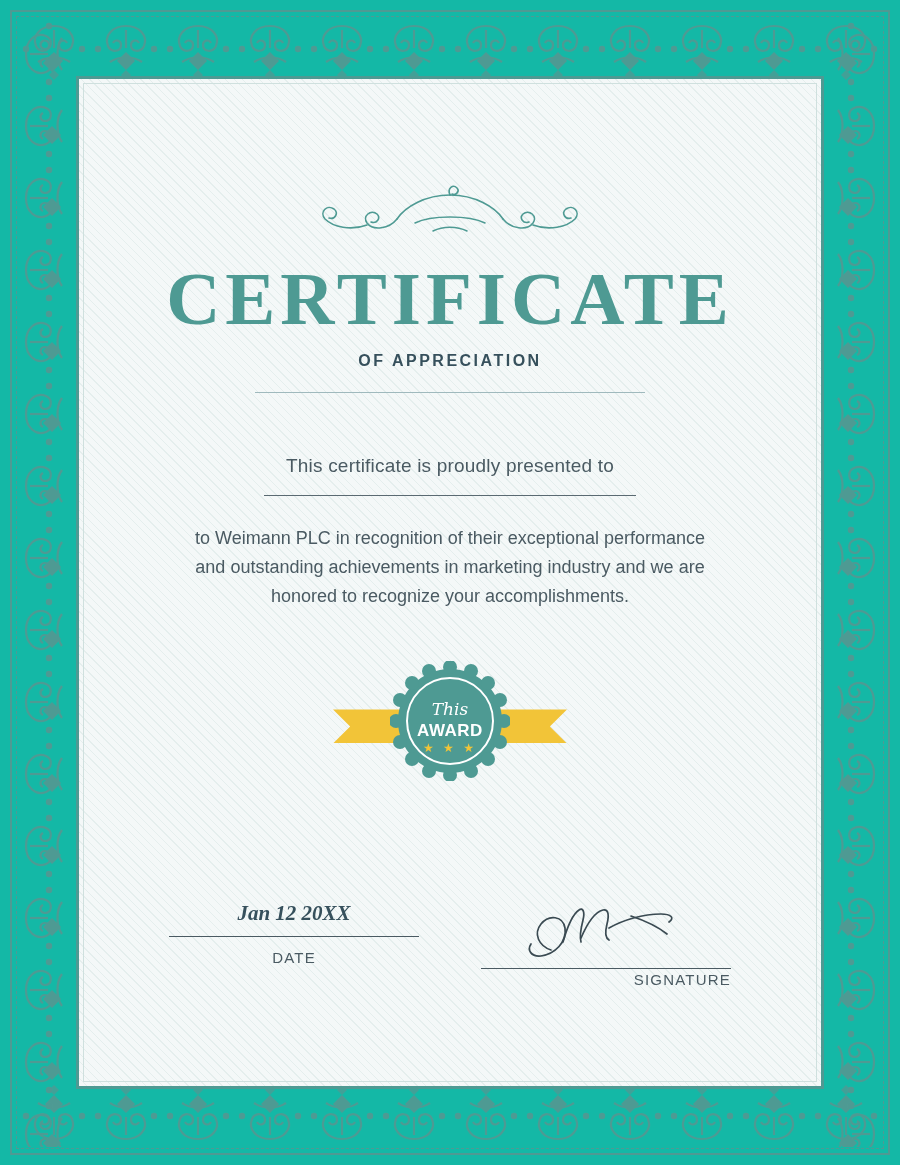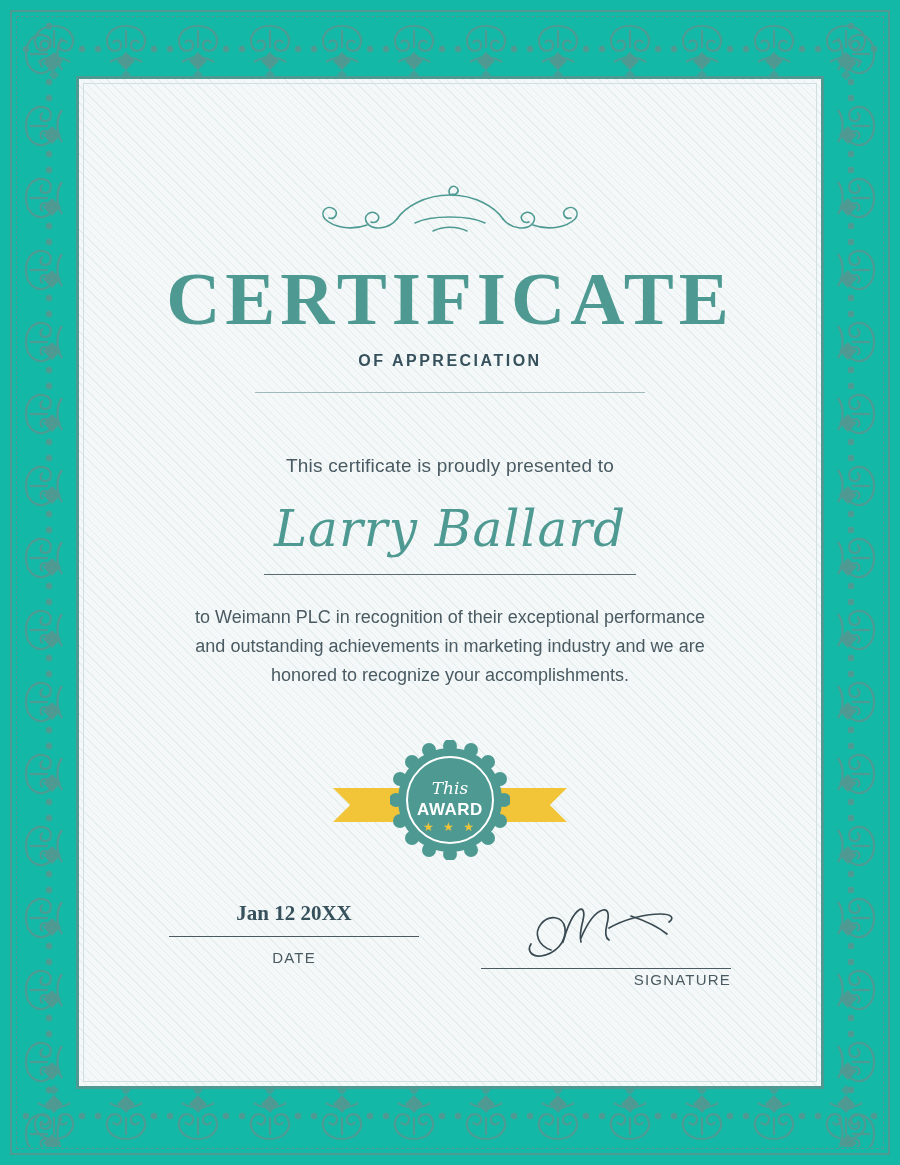--- a/index.html
+++ b/index.html
@@ -226,20 +226,21 @@
   .footer-left  { left: 30px;  top: 0; }
   .footer-right { right: 30px; top: 0; }
 
   .date-value {
     font-family: "Liberation Serif", serif;
     font-weight: bold;
     font-size: 21px;
     color: #36505c;
     height: 30px;
     line-height: 30px;
+    font-style: italic;
   }
   .footer-rule {
     width: 100%;
     height: 1px;
     background: #4a5a62;
     margin-top: 8px;
   }
   .footer-caption {
     margin-top: 12px;
     font-size: 15px;
@@ -351,21 +352,20 @@
 
       
       <h1 class="title">CERTIFICATE</h1>
       <div class="subtitle">OF APPRECIATION</div>
       <div class="title-rule"></div>
 
       
       <div class="presented-to">This certificate is proudly presented to</div>
 
       
-      <div class="recipient">Larry Ballard</div>
       <div class="recipient-rule"></div>
 
       
       <p class="body-text">to Weimann PLC in recognition of their exceptional performance and outstanding achievements in marketing industry and we are honored to recognize your accomplishments.</p>
 
       
       <div class="seal-wrap">
         <div class="ribbon-left"></div>
         <div class="ribbon-right"></div>
         <div class="seal">

